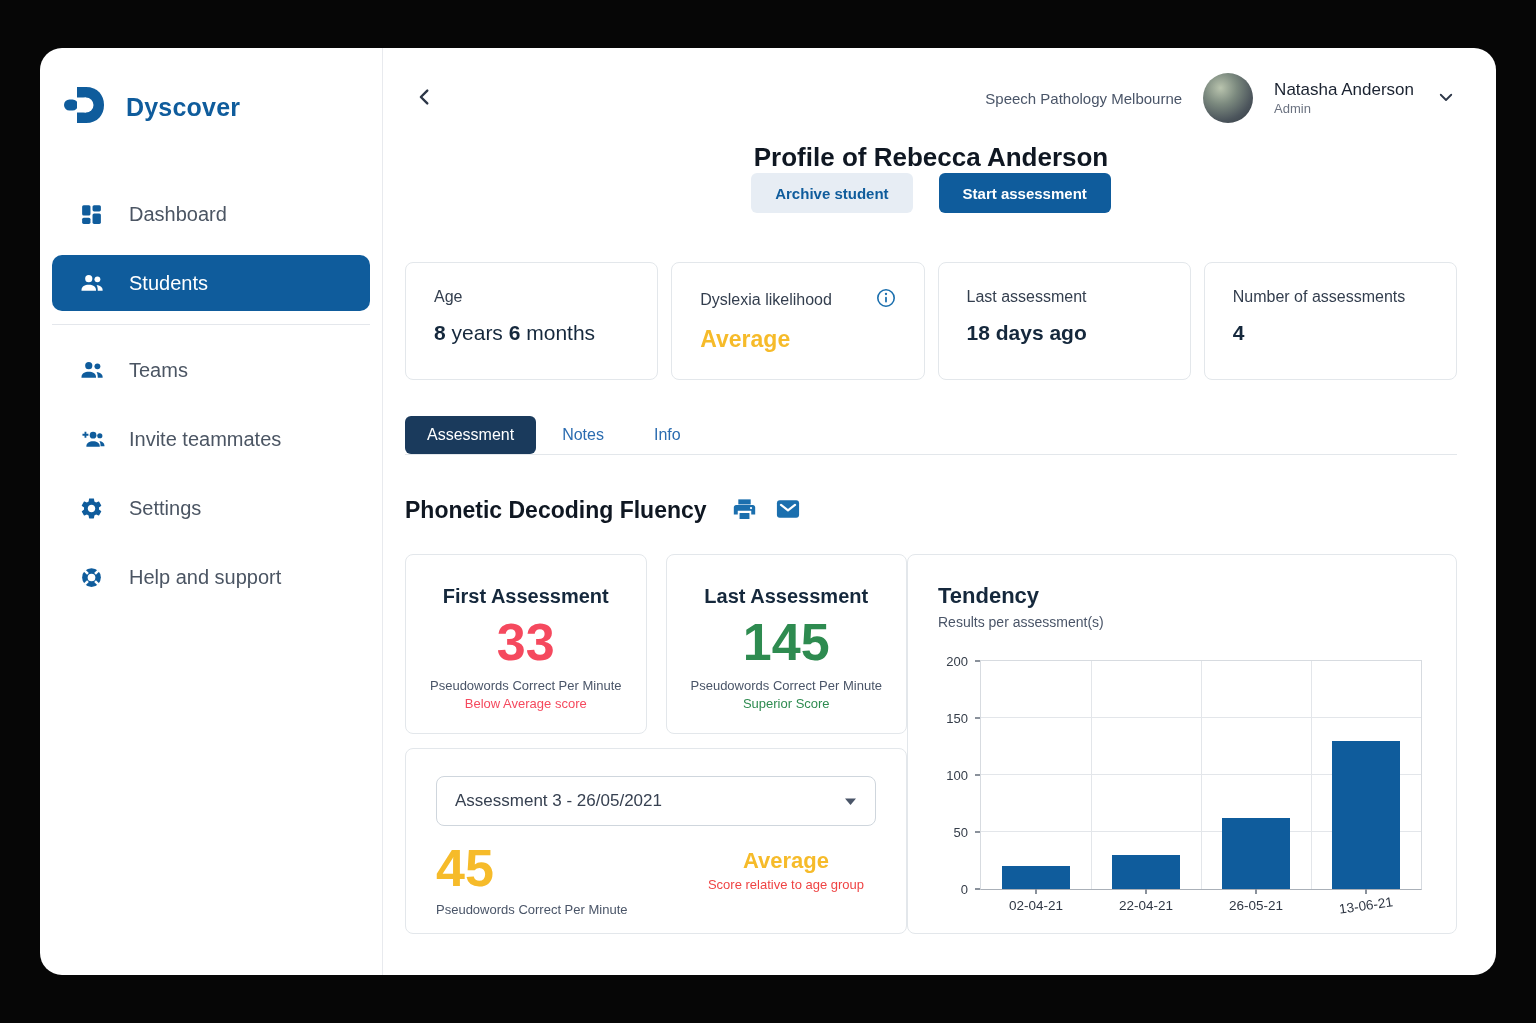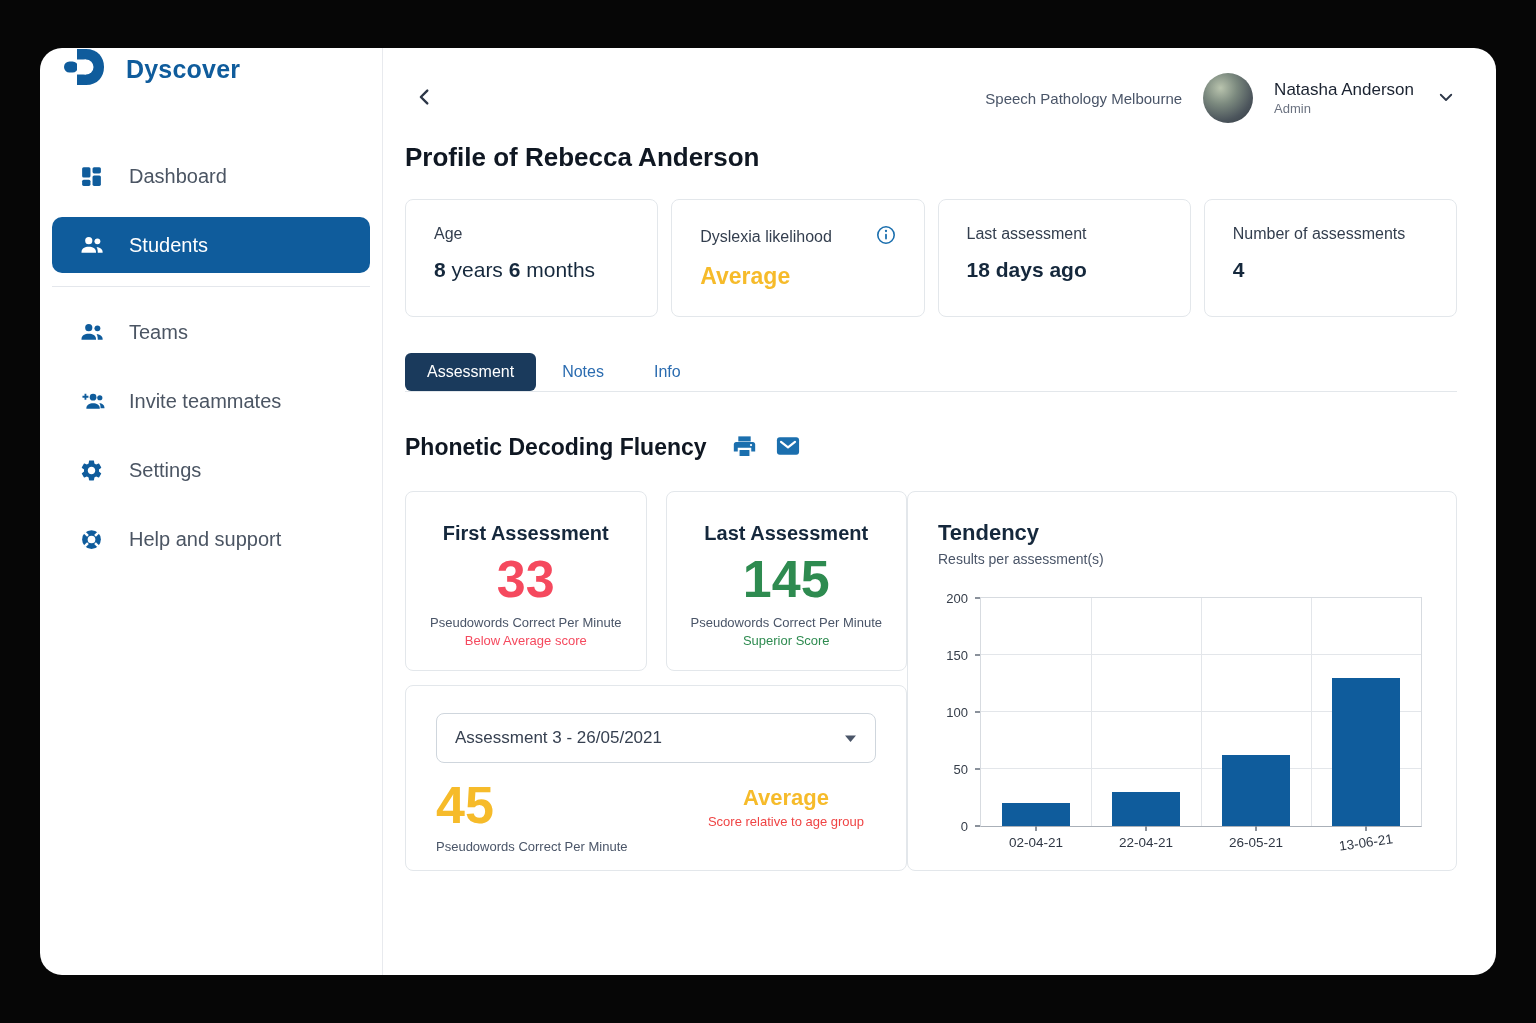--- a/index.html
+++ b/index.html
@@ -2,21 +2,21 @@
 <html><head>
 <meta charset="utf-8">
 <style>
   html,body{margin:0;padding:0;width:1536px;height:1023px;background:#060606;overflow:hidden;
     font-family:"Liberation Sans","DejaVu Sans",sans-serif;}
   *{box-sizing:border-box;}
   .window{position:absolute;left:40px;top:48px;width:1456px;height:927px;background:#ffffff;
     border-radius:22px;display:flex;overflow:hidden;}
 
   
-  .sidebar{width:343px;flex-shrink:0;border-right:1px solid #e8eaee;}
+  .sidebar{width:343px;flex-shrink:0;border-right:1px solid #e8eaee;padding-top:38px;}
   .brand{display:flex;align-items:center;gap:18px;padding-left:24px;margin-bottom:58px;cursor:pointer;}
   .brand-name{font-size:25px;font-weight:700;color:#0f5c9c;letter-spacing:.2px;}
   .nav-item{display:flex;align-items:center;gap:24px;height:56px;margin:0 12px 13px 12px;
     padding-left:26px;border-radius:10px;cursor:pointer;color:#4b5563;font-size:20px;}
   .nav-item .ni{width:27px;height:27px;display:flex;align-items:center;justify-content:center;flex-shrink:0;}
   .nav-item.active{background:#0f5c9c;color:#ffffff;}
   .side-divider{height:1px;background:#e4e7ec;margin:2px 12px 17px 12px;}
 
   
   .main{flex:1;padding:0 39px 0 22px;display:flex;flex-direction:column;}
@@ -25,29 +25,29 @@
     justify-content:center;cursor:pointer;padding:0;}
   .user-cluster{display:flex;align-items:center;gap:21px;}
   .org{font-size:15px;color:#4a5568;}
   .avatar{width:50px;height:50px;border-radius:50%;cursor:pointer;flex-shrink:0;
     background:radial-gradient(circle at 35% 30%,#b9c4ae 0%,#7c8a7f 34%,#4c555c 68%,#30373e 100%);}
   .user-text{line-height:1.25;}
   .user-name{font-size:17px;color:#1a2230;}
   .user-role{font-size:13px;color:#6b7280;}
   .chev-btn{border:none;background:transparent;cursor:pointer;display:flex;align-items:center;padding:2px;}
 
-  .title-row{display:flex;align-items:center;justify-content:flex-start;margin-top:18px;}
+  .title-row{display:flex;align-items:center;justify-content:flex-start;margin-top:18px;flex-direction:column;}
   .page-title{font-size:26px;font-weight:700;color:#0f1722;margin:0;}
   .title-btns{display:flex;gap:26px;}
   .btn{height:40px;border-radius:6px;font-size:15px;font-weight:700;padding:0 24px;border:none;
     cursor:pointer;font-family:inherit;}
   .btn-light{background:#e7edf4;color:#0f5c9c;}
   .btn-primary{background:#0f5c9c;color:#ffffff;}
 
-  .stat-row{display:flex;gap:13px;margin-top:26px;}
+  .stat-row{display:flex;gap:13px;margin-top:49px;}
   .stat-card{flex:1;border:1px solid #e3e7eb;border-radius:8px;padding:25px 28px;height:118px;background:#fff;}
   .stat-label-row{display:flex;align-items:center;justify-content:space-between;}
   .stat-label{font-size:16px;color:#333e4e;}
   .stat-value{margin-top:15px;font-size:21px;font-weight:700;color:#15283c;}
   .stat-value .w{font-weight:400;}
   .stat-value.avg{color:#f6bb2a;font-size:23px;font-weight:800;}
   .info-btn{border:none;background:transparent;padding:0;cursor:pointer;display:flex;}
 
   .tabs-row{margin-top:36px;border-bottom:1px solid #e3e7eb;display:flex;align-items:flex-end;gap:2px;}
   .tab{font-size:16px;padding:10px 22px;cursor:pointer;border-radius:6px;}
@@ -213,20 +213,24 @@
             <svg width="18" height="18" viewBox="0 0 24 24" fill="none" stroke="#2d3748" stroke-width="2.4" stroke-linecap="round" stroke-linejoin="round">
                 <path d="M5 9l7 7 7-7"></path>
               </svg>
           </span>
         </button>
       </div>
     </div>
 
     <div class="title-row">
       <h1 class="page-title">Profile of Rebecca Anderson</h1>
+      <div class="title-btns">
+        <button class="btn btn-light">Archive student</button>
+        <button class="btn btn-primary">Start assessment</button>
+      </div>
     </div>
 
     <div class="stat-row">
       <div class="stat-card">
         <div class="stat-label">Age</div>
         <div class="stat-value"><span>8</span><span class="w"> years </span><span>6</span><span class="w"> months</span></div>
       </div>
       <div class="stat-card">
         <div class="stat-label-row">
           <span class="stat-label">Dyslexia likelihood</span>

